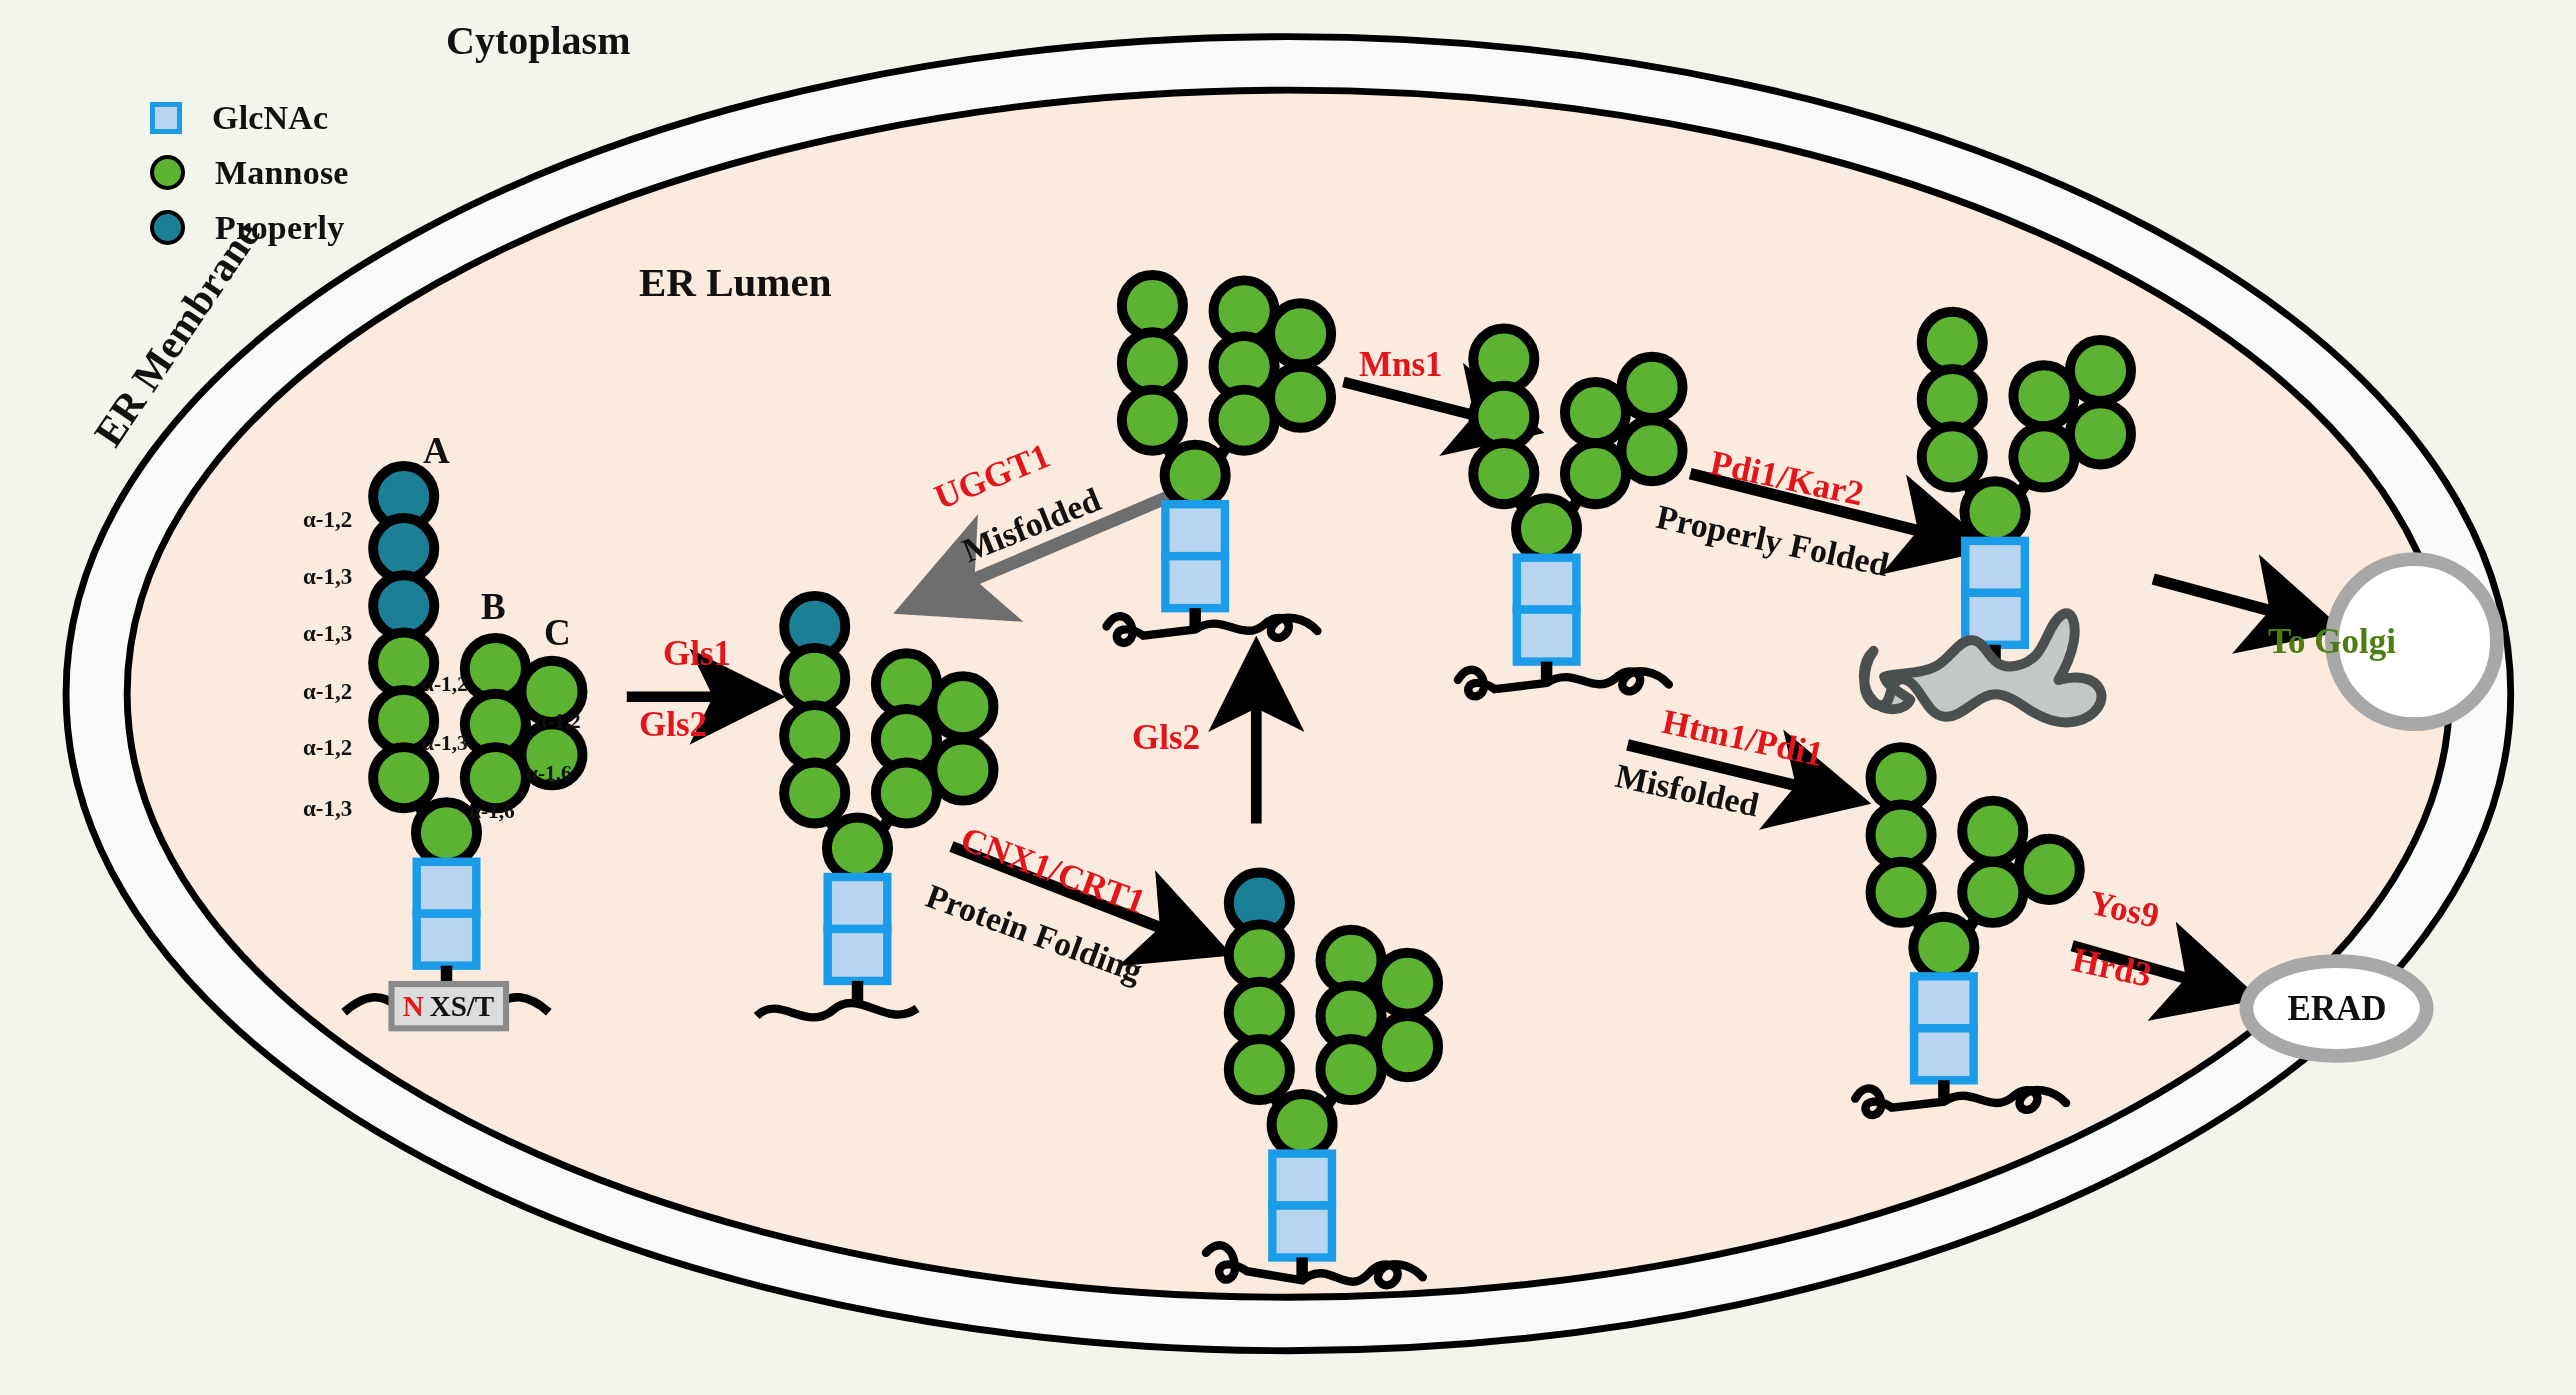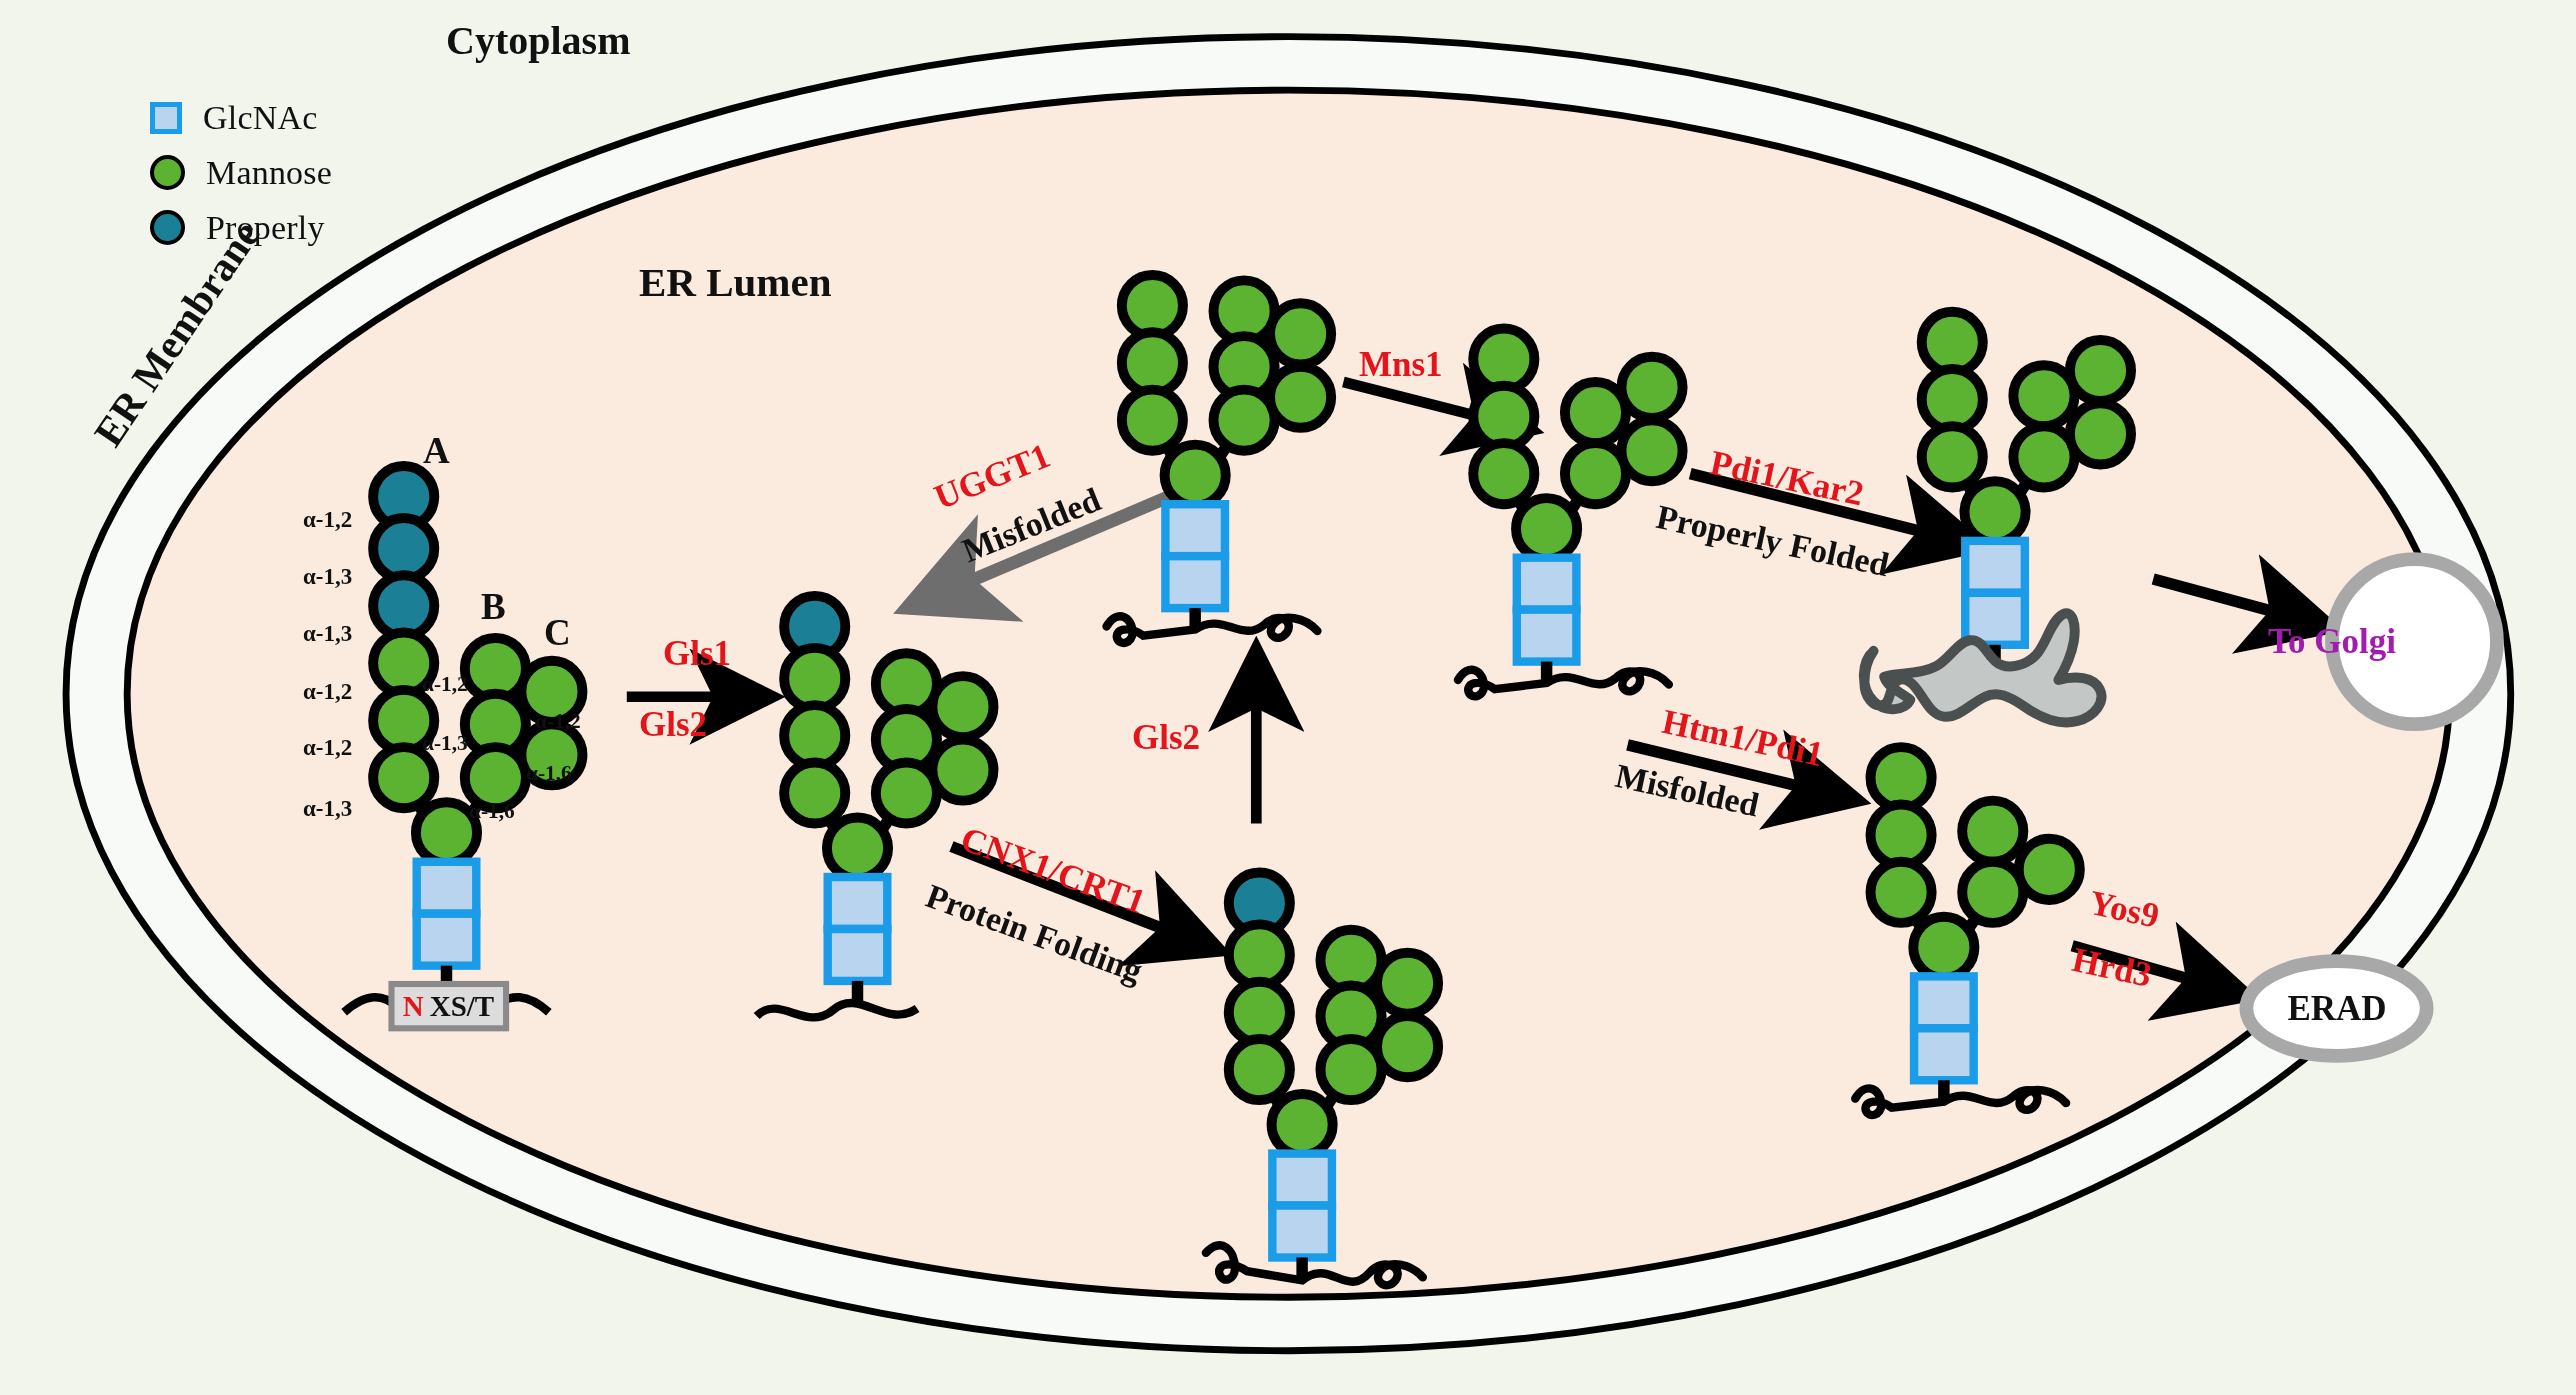--- a/index.html
+++ b/index.html
@@ -13,21 +13,21 @@
   #stage{position:absolute;left:0;top:0;width:2576px;height:1395px;}
   svg#scene{position:absolute;left:0;top:0;width:2576px;height:1395px;}
 
   .lbl{position:absolute;white-space:nowrap;font-weight:bold;color:#111;}
   .lbl.red{color:#e4141b;}
 
   .legend{position:absolute;left:150px;top:90px;}
   .legend-row{display:flex;align-items:center;height:55px;}
   .legend-sq{width:32px;height:32px;background:#b9d4ef;border:5.3px solid #1a9ce8;box-sizing:border-box;}
   .legend-ci{width:35px;height:35px;border-radius:50%;border:4.6px solid #000;box-sizing:border-box;}
-  .legend-txt{margin-left:21px;font-size:34px;font-weight:normal;color:#111;letter-spacing:0.2px;}
+  .legend-txt{margin-left:30px;font-size:34px;font-weight:bold;color:#111;letter-spacing:0.2px;}
 </style>
 </head>
 <body>
 
 <div id="stage">
 
   <svg id="scene" viewBox="0 0 3371 1826">
     <defs>
       <marker id="arrBlack" markerWidth="9" markerHeight="9" refX="7" refY="4.5" orient="auto">
         <path d="M0,0 L9,4.5 L0,9 L2.2,4.5 Z" fill="#000"></path>
@@ -347,17 +347,17 @@
 
   <div class="lbl red" style="left:1715px;top:443px;font-size:35px;transform:rotate(12deg);transform-origin:left top;">Pdi1/Kar2</div>
   <div class="lbl" style="left:1661px;top:498px;font-size:34px;transform:rotate(12deg);transform-origin:left top;">Properly Folded</div>
 
   <div class="lbl red" style="left:1667px;top:702px;font-size:35px;transform:rotate(12deg);transform-origin:left top;">Htm1/Pdi1</div>
   <div class="lbl" style="left:1620px;top:757px;font-size:34px;transform:rotate(12deg);transform-origin:left top;">Misfolded</div>
 
   <div class="lbl red" style="left:2094px;top:883px;font-size:35px;transform:rotate(12deg);transform-origin:left top;">Yos9</div>
   <div class="lbl red" style="left:2077px;top:940px;font-size:35px;transform:rotate(12deg);transform-origin:left top;">Hrd3</div>
 
-  <div style="position:absolute;left:2332px;top:642px;transform:translate(-50%,-50%);font-size:35px;font-weight:bold;color:#a21caf;white-space:nowrap;">To Golgi</div>
+  <div style="position:absolute;left:2332px;top:642px;transform:translate(-50%,-50%);font-size:35px;font-weight:bold;color:#4d7c0f;white-space:nowrap;">To Golgi</div>
   <div style="position:absolute;left:2337px;top:1009px;transform:translate(-50%,-50%);font-size:35px;font-weight:bold;color:#111;white-space:nowrap;">ERAD</div>
 
 </div>
 
 
 </body></html>

